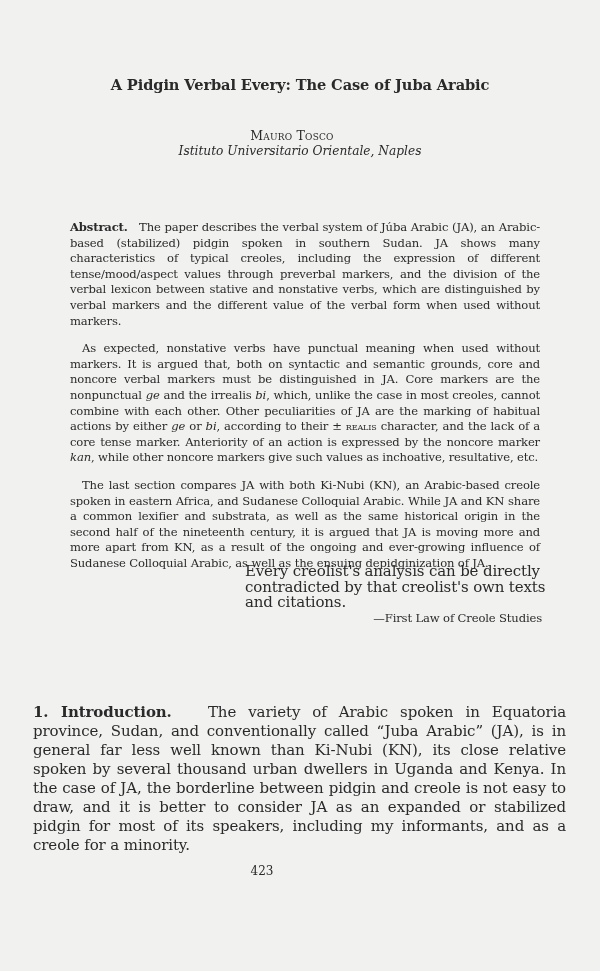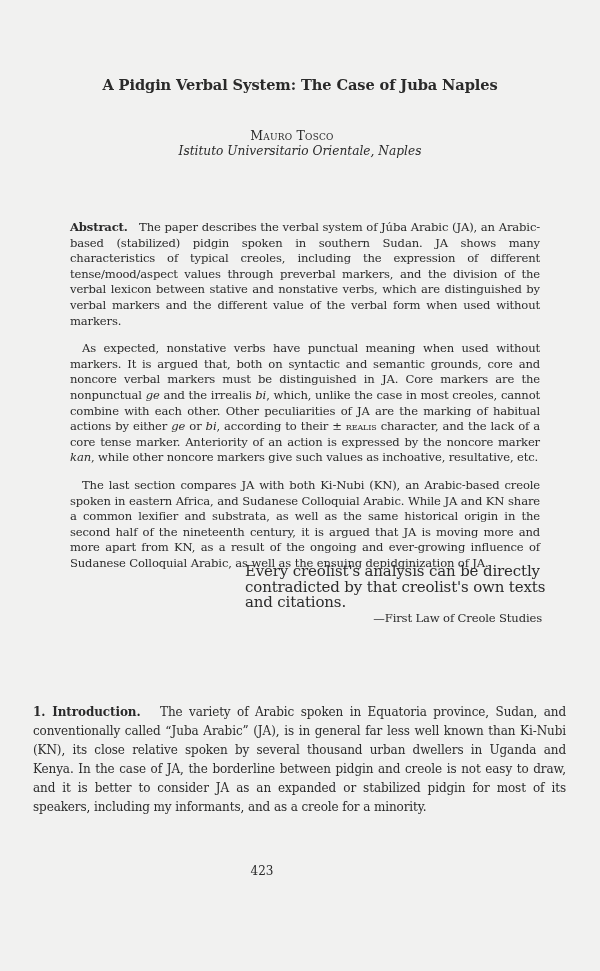--- a/index.html
+++ b/index.html
@@ -33,35 +33,35 @@
     .quote {
       position: absolute; left: 245px; width: 320px; top: 564px;
       font-size: 15px; line-height: 15.6px; letter-spacing: -0.15px;
     }
     .attrib {
       position: absolute; right: 58px; top: 611px; text-align: right;
       font-size: 11.6px; line-height: 15.6px; letter-spacing: -0.15px; margin-left: 12px;
     }
     .intro {
       position: absolute; left: 33px; width: 533px; top: 703px;
-      font-size: 12px; line-height: 19px; text-align: justify; letter-spacing: -0.1px;
+      font-size: 15px; line-height: 19px; text-align: justify; letter-spacing: -0.1px;
     }
     .intro .lead { font-weight: bold; }
     .pagenum {
       position: absolute; left: 0; width: 524px; top: 864px;
       text-align: center; font-size: 12px;
     }
     .sc { font-variant: small-caps; font-size: 0.95em; }
   </style>
 </head>
 <body>
 
 <div class="page">
 
-  <div class="title">A Pidgin Verbal System: The Case of Juba Naples</div>
+  <div class="title">A Pidgin Verbal Every: The Case of Juba Arabic</div>
   <div class="author">Mauro Tosco</div>
   <div class="affil">Istituto Universitario Orientale, Naples</div>
 
   <div class="abstract">
     <p><span class="lead">Abstract.</span>&nbsp;&nbsp; <span>The paper describes the verbal system of Júba Arabic (JA), an Arabic-based (stabilized) pidgin spoken in southern Sudan. JA shows many characteristics of typical creoles, including the expression of different tense/mood/aspect values through preverbal markers, and the division of the verbal lexicon between stative and nonstative verbs, which are distinguished by verbal markers and the different value of the verbal form when used without markers.</span></p>
     <p class="ind"><span>As expected, nonstative verbs have punctual meaning when used without markers. It is argued that, both on syntactic and semantic grounds, core and noncore verbal markers must be distinguished in JA. Core markers are the nonpunctual </span><i>ge</i><span> and the irrealis </span><i>bi</i><span>, which, unlike the case in most creoles, cannot combine with each other. Other peculiarities of JA are the marking of habitual actions by either </span><i>ge</i><span> or </span><i>bi</i><span>, according to their ± </span><span class="sc">realis</span><span> character, and the lack of a core tense marker. Anteriority of an action is expressed by the noncore marker </span><i>kan</i><span>, while other noncore markers give such values as inchoative, resultative, etc.</span></p>
     <p class="ind">The last section compares JA with both Ki-Nubi (KN), an Arabic-based creole spoken in eastern Africa, and Sudanese Colloquial Arabic. While JA and KN share a common lexifier and substrata, as well as the same historical origin in the second half of the nineteenth century, it is argued that JA is moving more and more apart from KN, as a result of the ongoing and ever-growing influence of Sudanese Colloquial Arabic, as well as the ensuing depidginization of JA.</p>
   </div>
 
   <div class="quote">Every creolist's analysis can be directly contradicted by that creolist's own texts and citations.</div>

